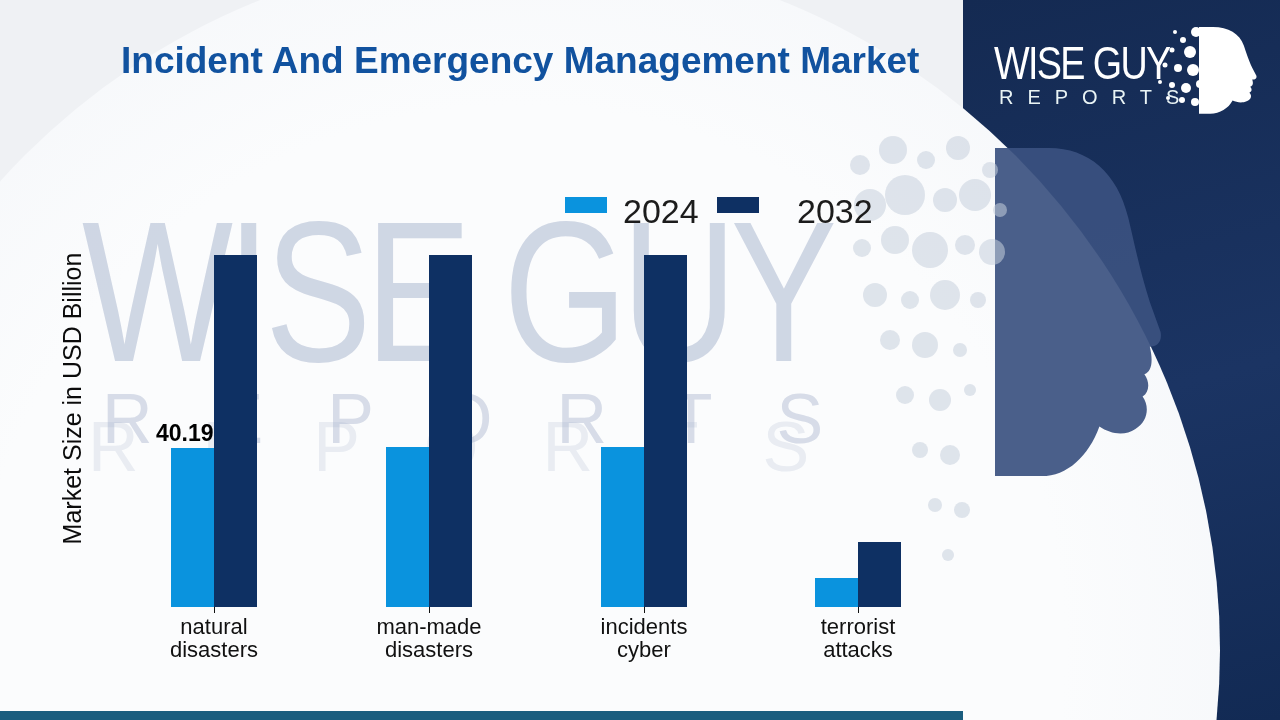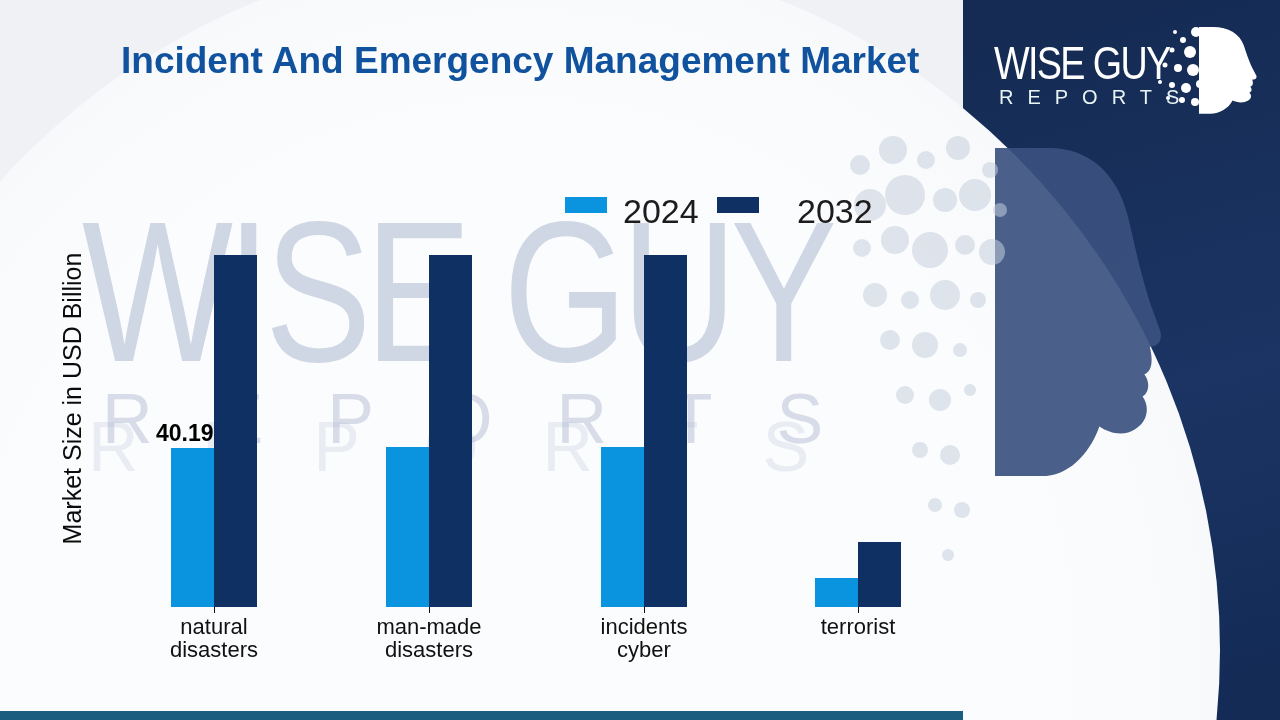--- a/index.html
+++ b/index.html
@@ -150,20 +150,21 @@
       <div class="tick" style="left: 644px; top: 607px;"></div>
       <div class="cat-label" style="left: 544px; top: 615px;">
         <div>incidents</div>
         <div>cyber</div>
       </div>
       <div class="bar" style="left: 815px; top: 578px; width: 43px; height: 29px; background: rgb(10, 147, 222);"></div>
       <div class="bar" style="left: 858px; top: 542px; width: 43px; height: 65px; background: rgb(14, 48, 99);"></div>
       <div class="tick" style="left: 858px; top: 607px;"></div>
       <div class="cat-label" style="left: 758px; top: 615px;">
         <div>terrorist</div>
+        <div>attacks</div>
       </div>
       <div class="val-label" style="left: 156px; top: 420px;">40.19</div>
     </div>
 
   <div class="logo-line1">WISE GUY</div>
   <div class="logo-line2">REPORTS</div>
   <svg class="face-svg" style="left:1192px;top:27px;" width="70" height="92" viewBox="0 0 100 140" preserveAspectRatio="none">
     <path fill="#ffffff" d="M30,0 C52,0 68,10 74,28 C77,37 80,48 86,62 L92,74 C93,78 90,80 86,80
          C88,86 87,90 83,91 C86,94 86,98 82,100 C86,104 85,110 78,113
          C72,116 64,115 58,112 C52,124 40,132 26,132 L10,132 L10,0 Z"></path>

